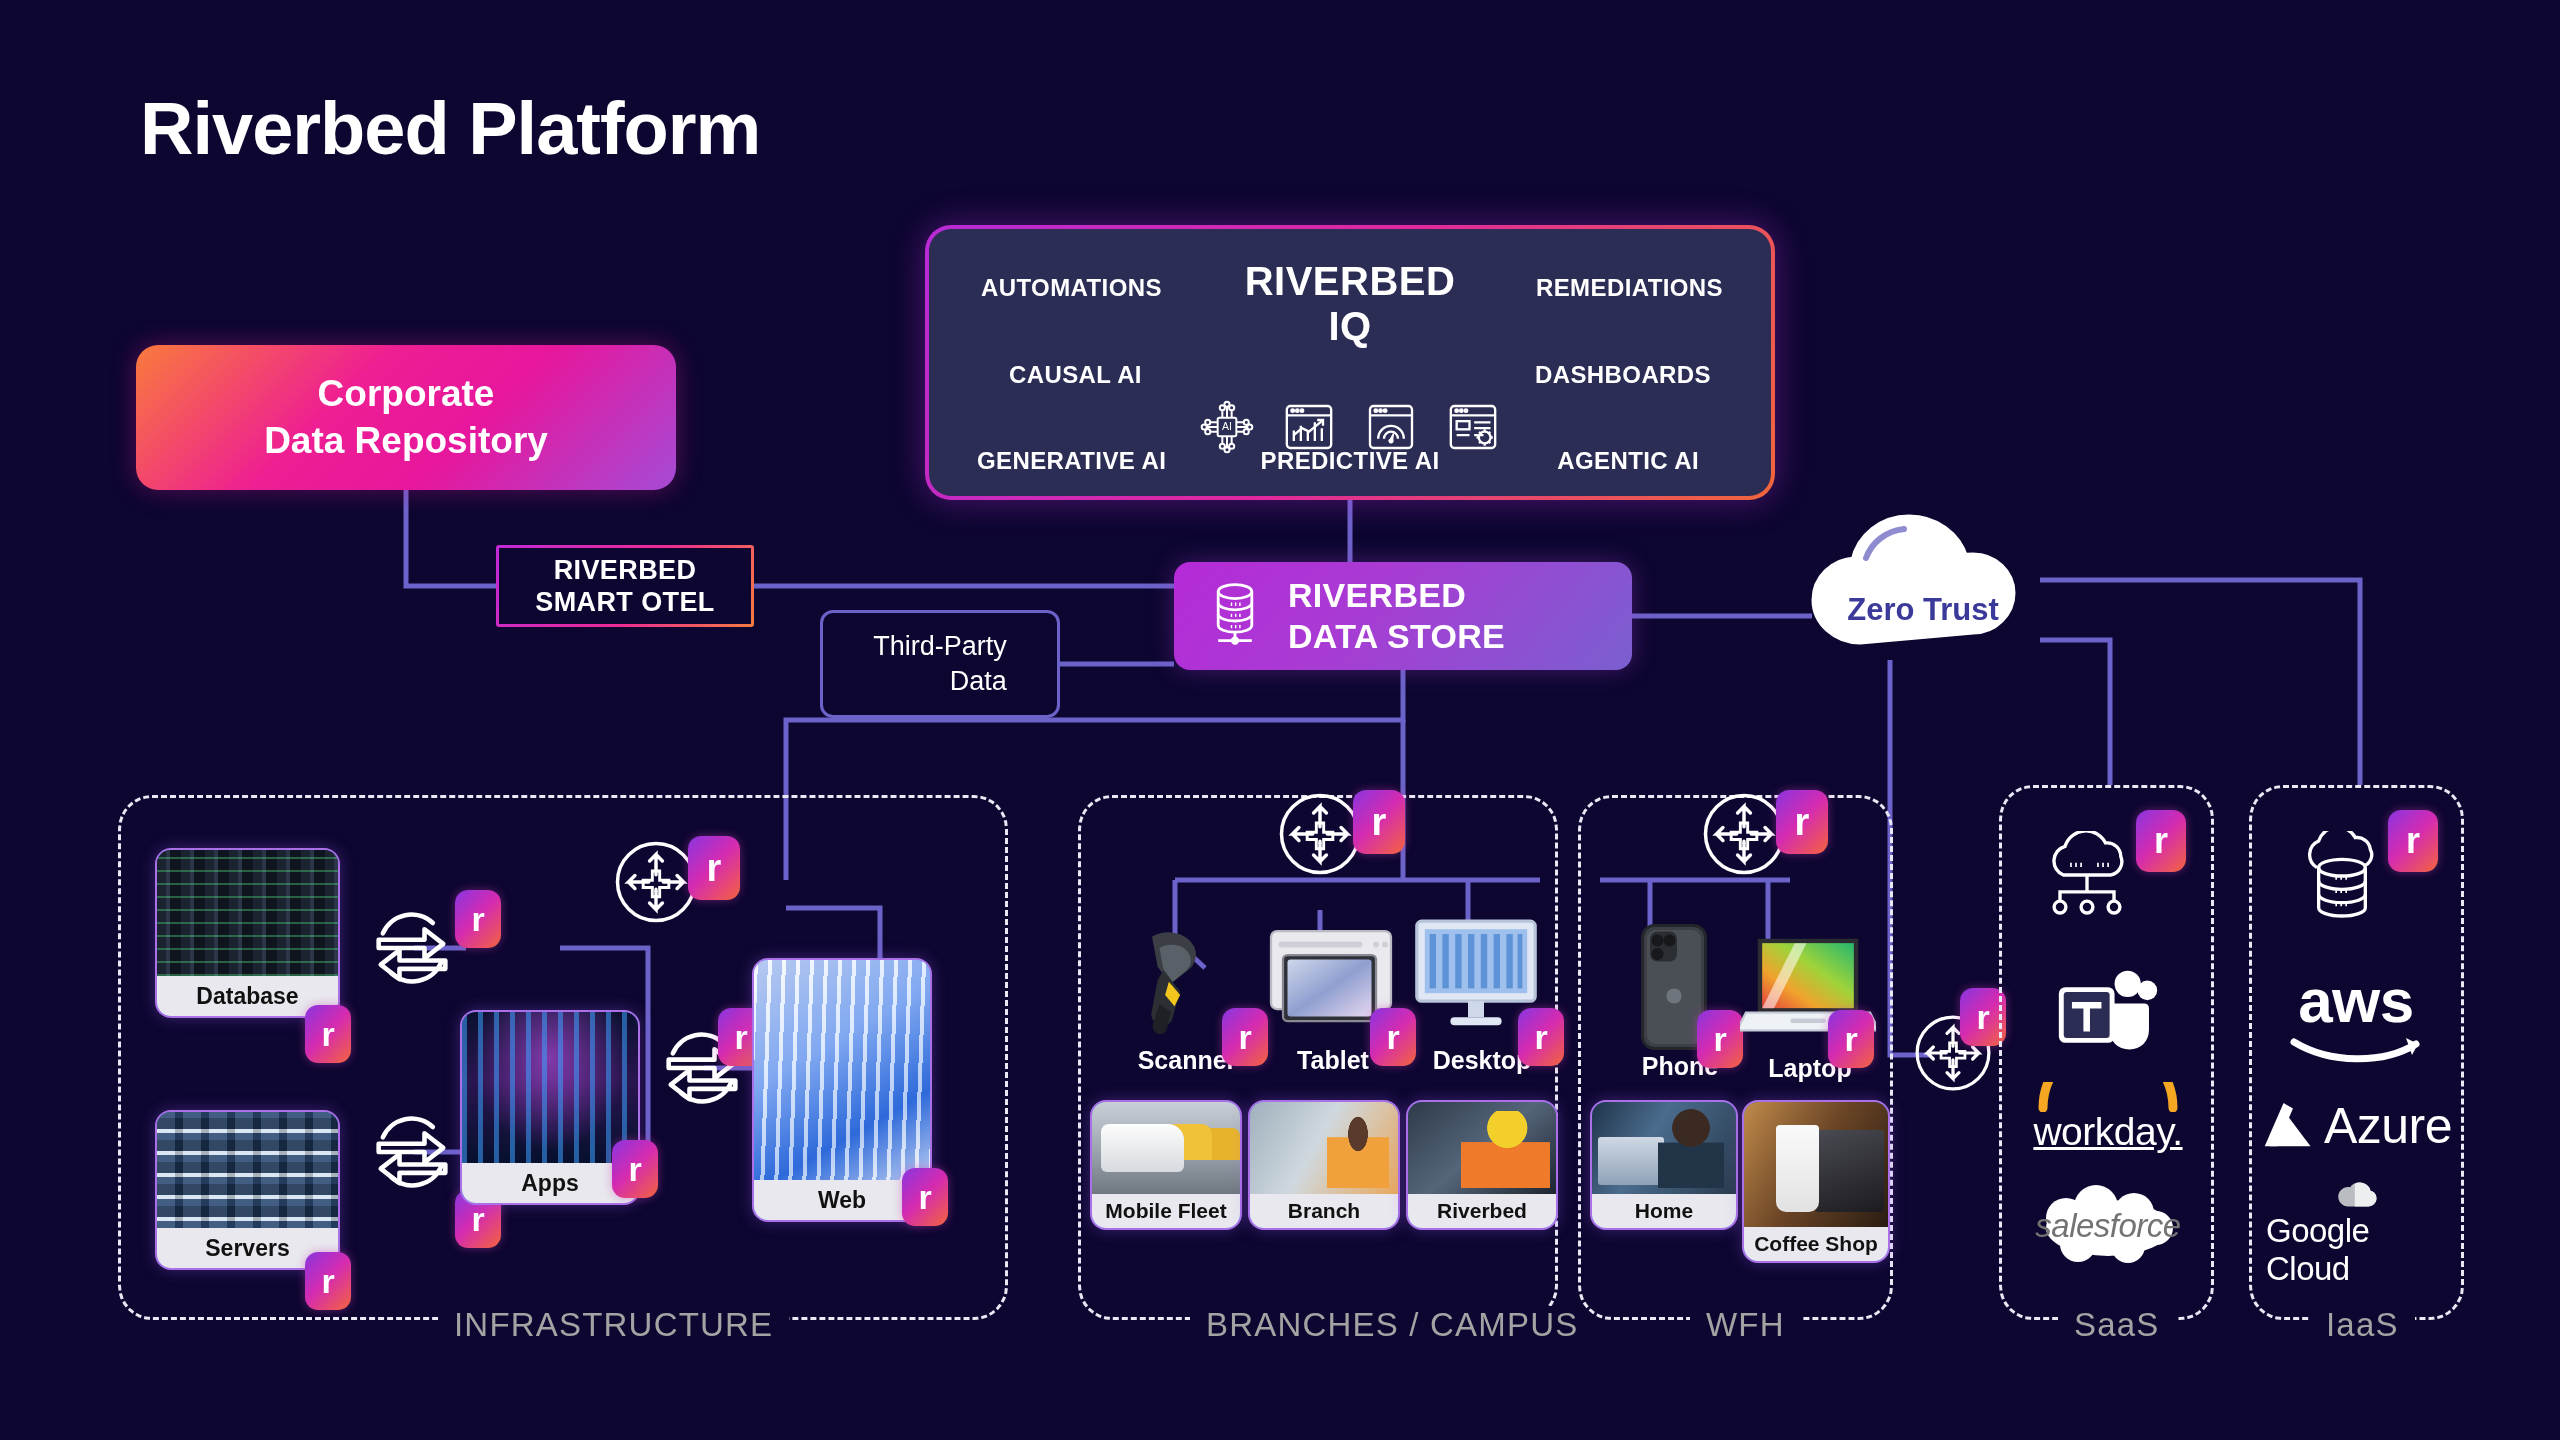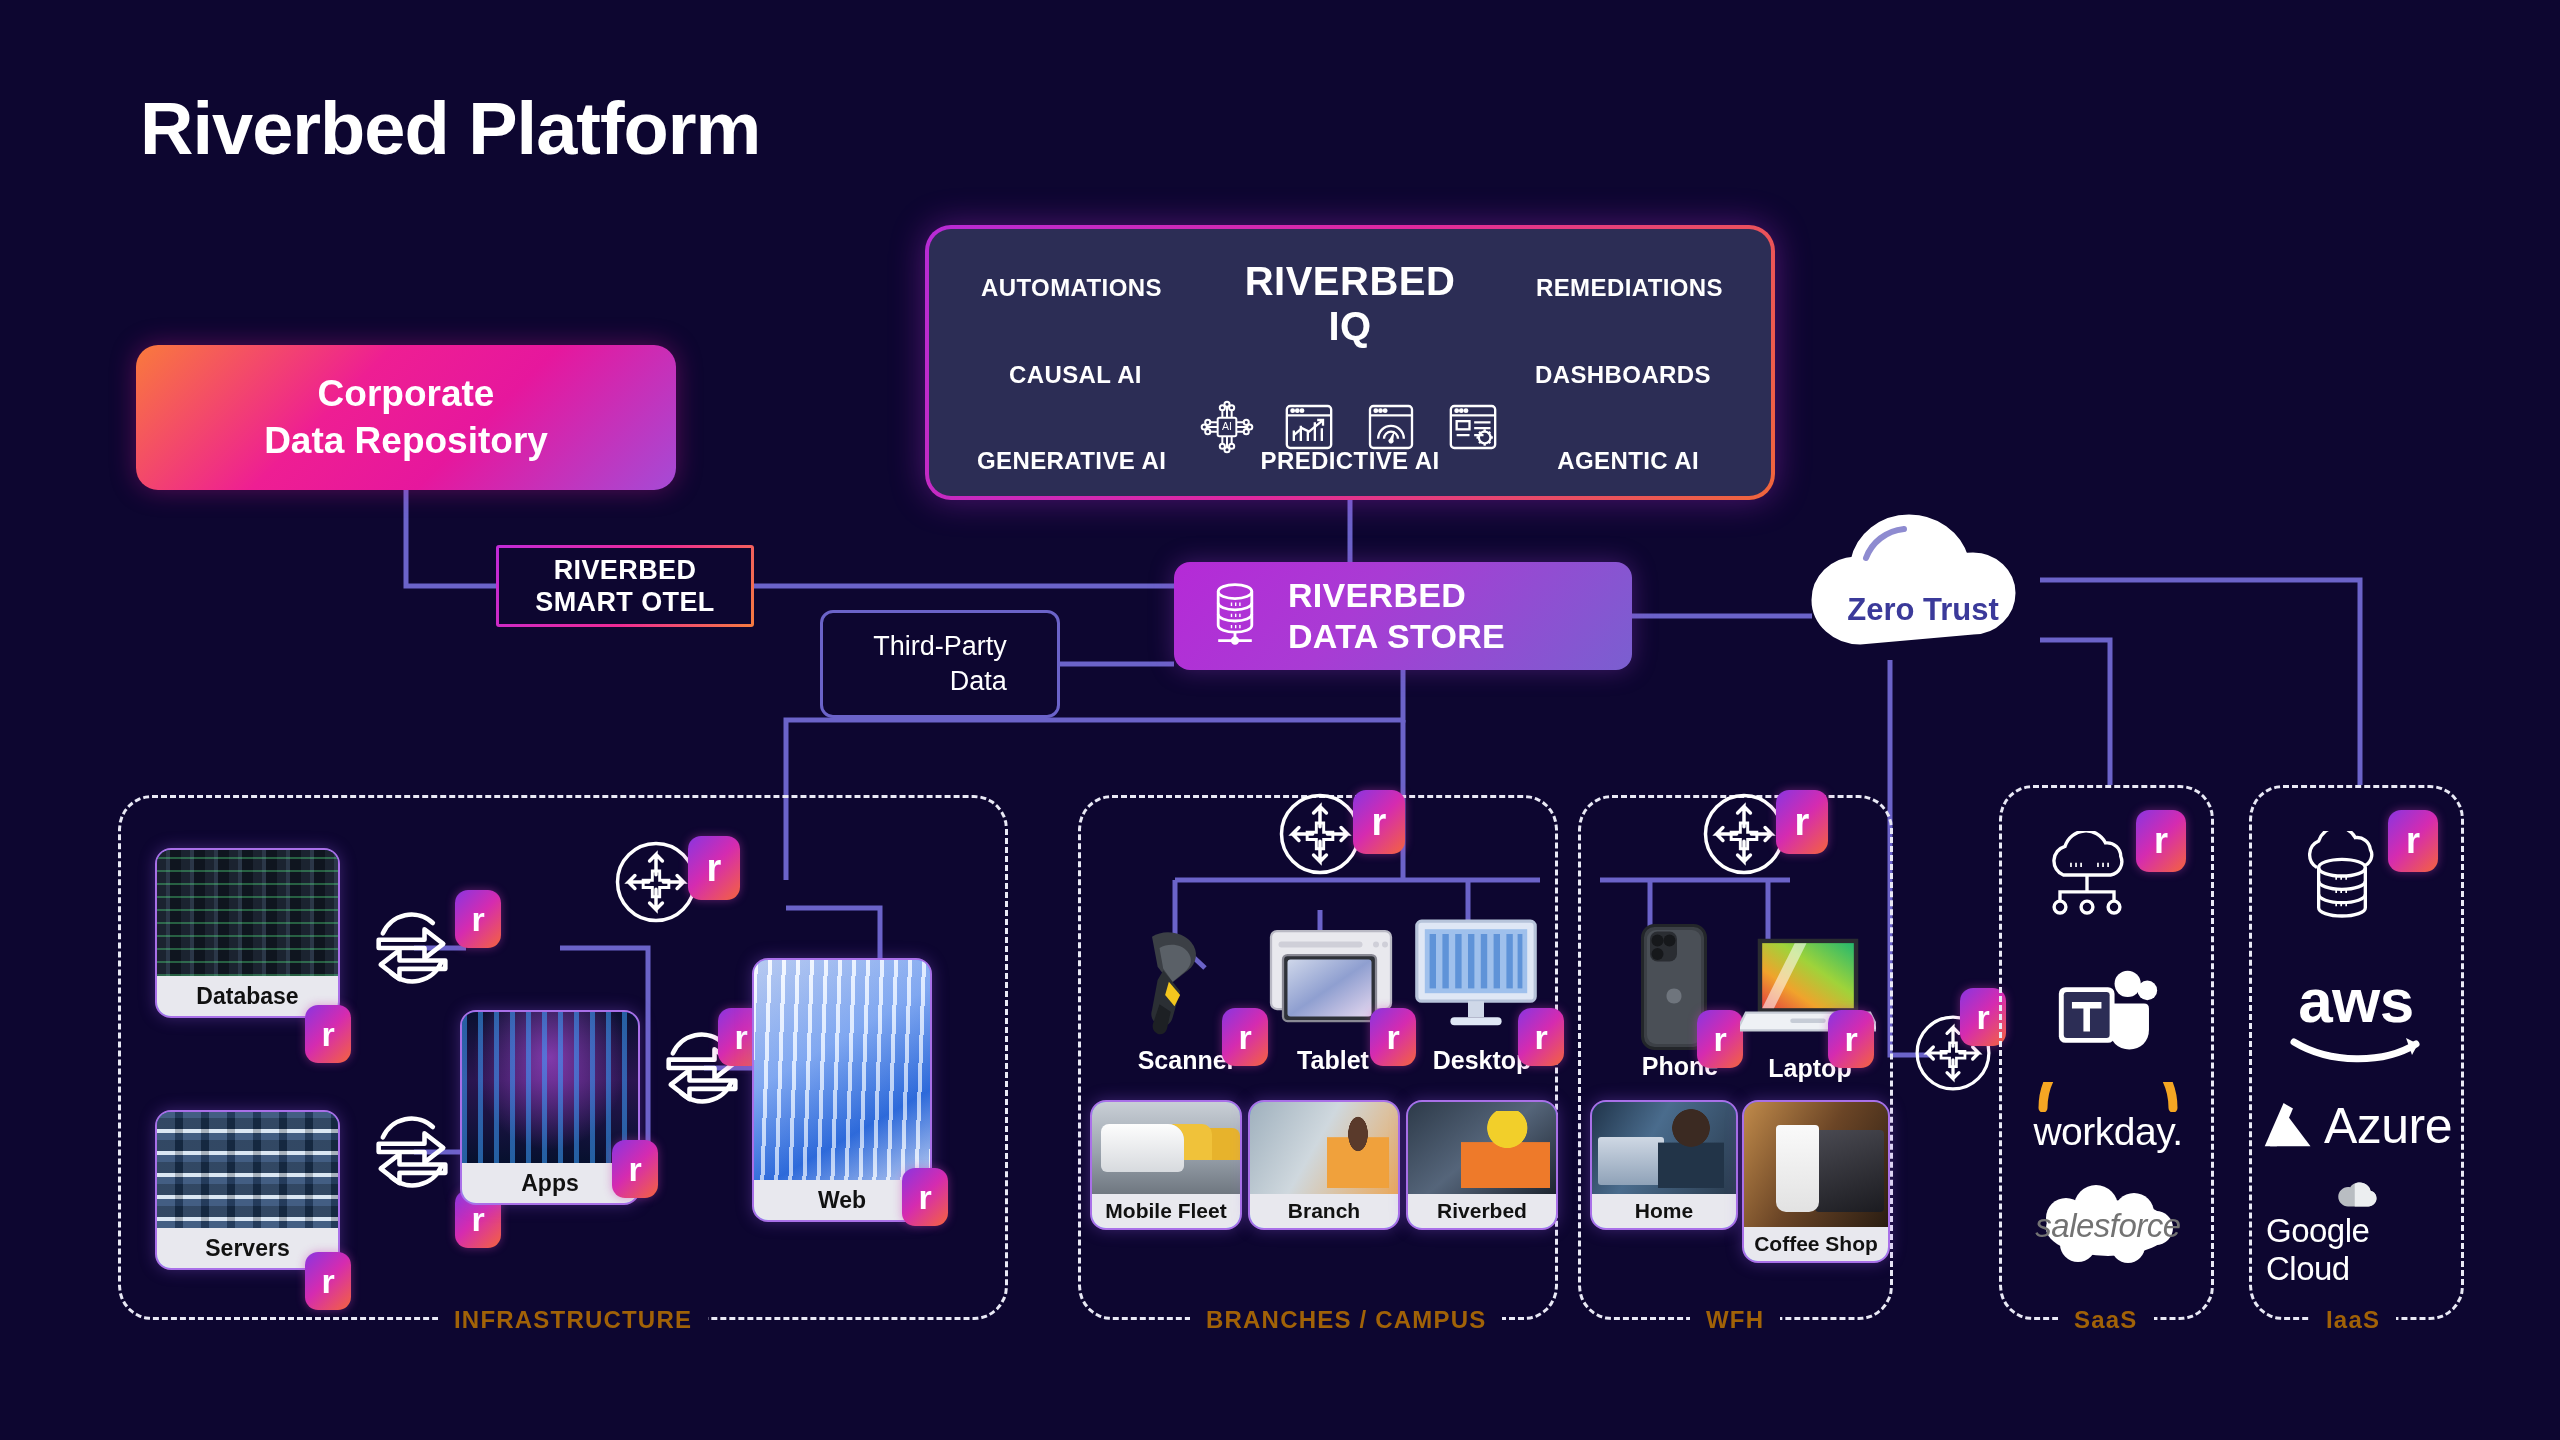--- a/index.html
+++ b/index.html
@@ -87,21 +87,21 @@
   #zero-trust .zt-label {
     position:absolute; left:0; right:0; top:92px; text-align:center;
     color:#3b3a9a; font-size:31px; font-weight:bold;
   }
 
   
   .zone {
     position:absolute; border:3px dashed #e9e9f5; border-radius:34px;
   }
   .zone-label {
-    position:absolute; color:#a16207; font-size:24px; font-weight:bold;
+    position:absolute; color:#a3a3a3; font-size:33px; font-weight:normal;
     letter-spacing:1.2px; background:#0d0630; padding:0 16px; white-space:nowrap;
   }
 
   #zone-infra  { left:118px;  top:795px;  width:890px; height:525px; }
   #zone-branch { left:1078px; top:795px;  width:480px; height:525px; }
   #zone-wfh    { left:1578px; top:795px;  width:315px; height:525px; }
   #zone-saas   { left:1999px; top:785px;  width:215px; height:535px; }
   #zone-iaas   { left:2249px; top:785px;  width:215px; height:535px; }
 
   
@@ -648,21 +648,21 @@
       <rect x="6" y="12" width="34" height="34" rx="4" fill="#ffffff"></rect>
       <rect x="9" y="15" width="28" height="28" rx="2" fill="#2c2d55"></rect>
       <path d="M14 21h18v4h-7v14h-4V25h-7z" fill="#ffffff"></path>
     </svg>
   </div>
 
   <div class="logo" style="left:2018px; top:1082px; width:180px; height:78px;">
     <svg width="170" height="30" viewBox="0 0 170 30" style="position:absolute; top:0;">
       <path d="M20 26a65 65 0 0 1 130 0" fill="none" stroke="#f5a623" stroke-width="9" stroke-linecap="round"></path>
     </svg>
-    <span class="logo-text" style="position:absolute; top:28px; left:0; right:0; text-align:center; font-size:39px; color:#fff;">workday.</span>
+    <span class="logo-text" style="position:absolute; top:28px; left:0; right:0; text-align:center; font-size:39px; color:#fff;text-decoration:underline;">workday.</span>
   </div>
 
   <div class="logo" style="left:2022px; top:1180px; width:172px; height:92px;">
     <svg width="172" height="92" viewBox="0 0 172 92" style="position:absolute;inset:0;">
       <g fill="#ffffff">
         <ellipse cx="86" cy="48" rx="62" ry="28"></ellipse>
         <circle cx="44" cy="38" r="20"></circle>
           <circle cx="74" cy="27" r="22"></circle>
         <circle cx="112" cy="33" r="20"></circle>
           <circle cx="134" cy="48" r="17"></circle>

